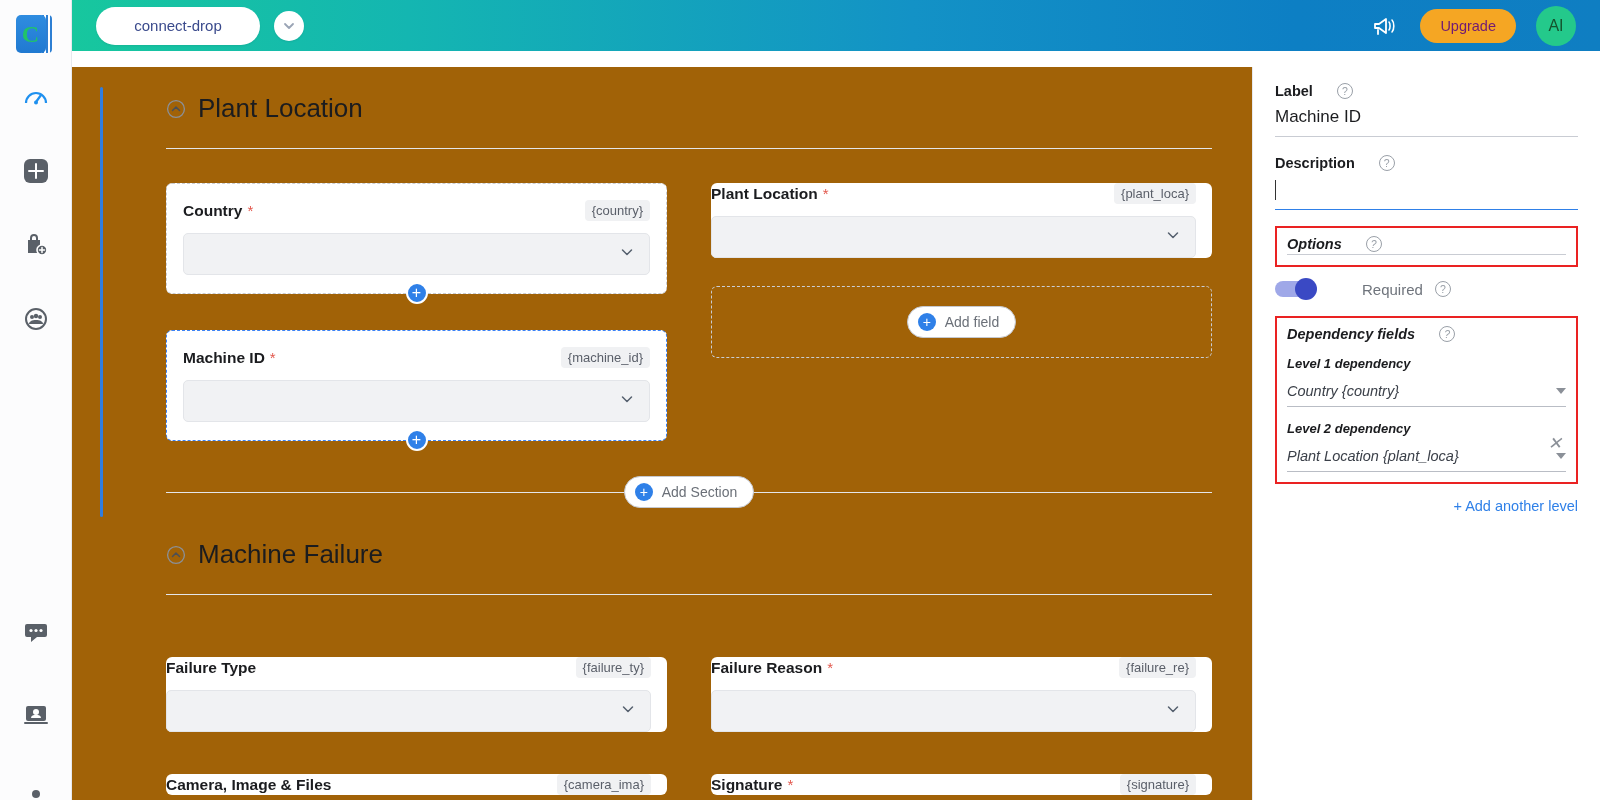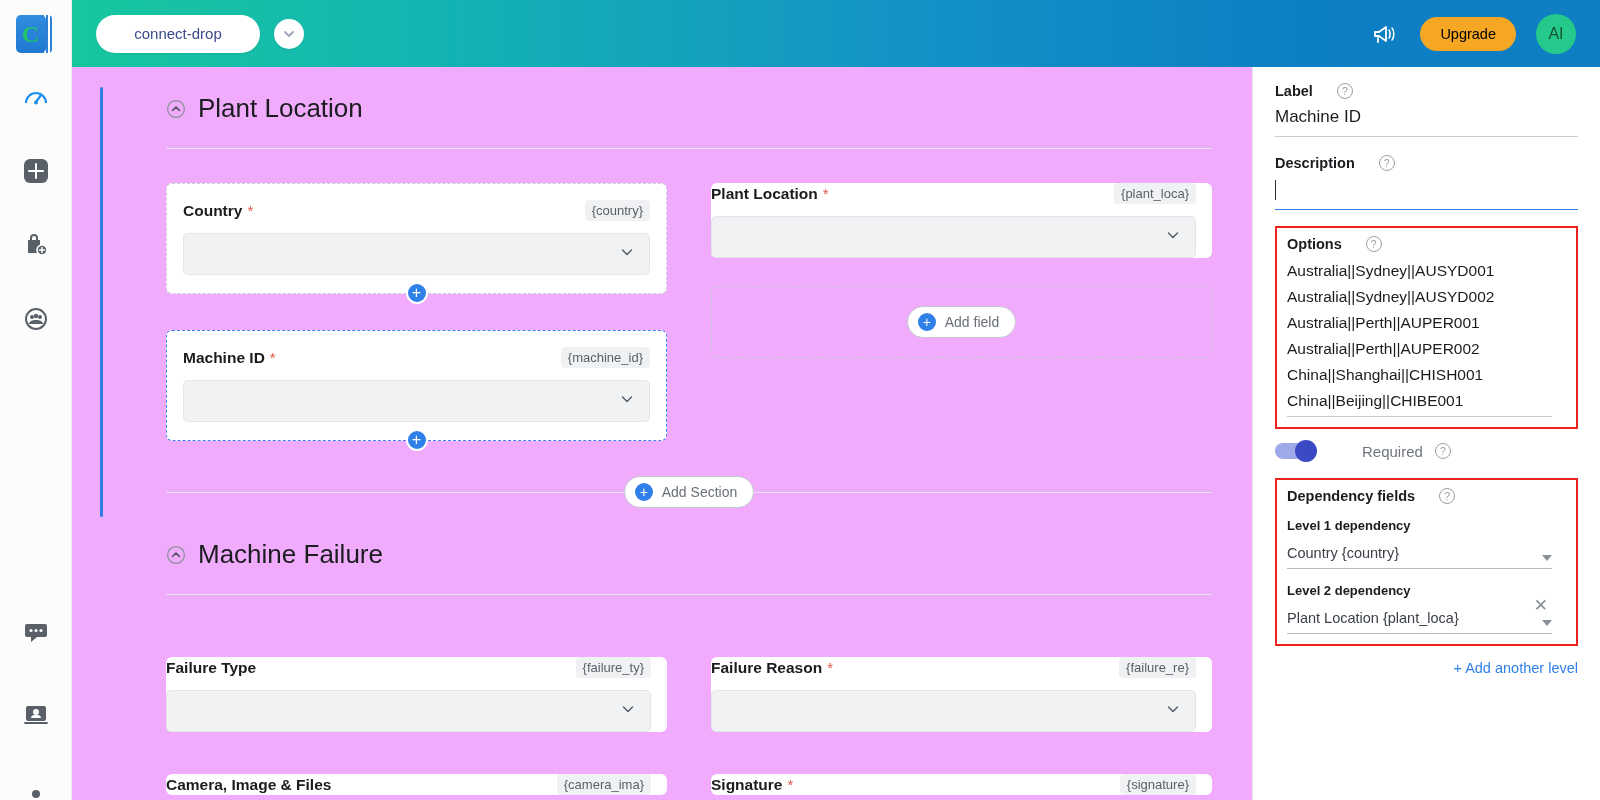--- a/index.html
+++ b/index.html
@@ -37,52 +37,52 @@
     color: #21c36a; font-weight: bold; font-size: 24px;
     font-family: "Liberation Serif", serif;
   }
   .rail-icons { margin-top: 22px; display: flex; flex-direction: column; align-items: center; gap: 40px; width: 100%; }
   .rail-icons-bottom { margin-top: auto; display: flex; flex-direction: column; align-items: center; gap: 48px; width: 100%; padding-bottom: 0; }
   .rail-ico { width: 34px; height: 34px; display: flex; align-items: center; justify-content: center; cursor: pointer; }
   .rail-ico svg { display: block; }
 
   
   .header {
-    position: absolute; left: 72px; top: 0; width: 1528px; height: 67px;
+    position: absolute; left: 72px; top: 0; width: 1528px; height: 51px;
     background: linear-gradient(90deg,#17c79e 0%,#14b6b1 22%,#1392c6 55%,#0d7fc4 80%,#0f7ec2 100%);
     display: flex; align-items: center; padding: 0 24px; z-index: 4;
   }
   .proj-pill {
     background: #fff; border-radius: 22px; height: 38px; min-width: 164px;
     display: flex; align-items: center; justify-content: center;
     padding: 0 22px; color: #3a4a8c; font-size: 15px; cursor: pointer;
     box-shadow: 0 1px 2px rgba(0,0,0,.08);
   }
   .proj-caret {
     margin-left: 14px; width: 30px; height: 30px; border-radius: 50%;
     background: #fff; display: flex; align-items: center; justify-content: center;
     cursor: pointer; box-shadow: 0 1px 2px rgba(0,0,0,.08);
   }
   .hdr-right { margin-left: auto; display: flex; align-items: center; gap: 20px; }
   .megaphone { width: 30px; height: 30px; display: flex; align-items: center; justify-content: center; cursor: pointer; }
   .upgrade-btn {
-    background: #f5a623; color: #000000; border: none; border-radius: 18px;
+    background: #f5a623; color: #701a75; border: none; border-radius: 18px;
     height: 34px; padding: 0 20px; font-size: 14.5px; cursor: pointer;
     font-family: "Liberation Sans", sans-serif;
   }
   .ai-avatar {
     width: 40px; height: 40px; border-radius: 50%;
     background: #24c98b; color: #14532d; font-size: 16px;
     display: flex; align-items: center; justify-content: center; cursor: pointer;
   }
 
   
   .canvas {
     position: absolute; left: 72px; top: 67px;
-    width: 1180px; height: 733px; background: #f0abfc; overflow: hidden;
+    width: 1180px; height: 733px; background: #a16207; overflow: hidden;
   }
   .canvas-inner { position: relative; padding: 0 0 0 28px; }
   .blue-strip {
     position: absolute; left: 28px; top: 20px; width: 3px; height: 430px;
     background: #2f7de1; border-radius: 2px;
   }
   .section { padding: 26px 40px 0 66px; }
   .section-head { display: flex; align-items: center; gap: 12px; }
   .collapse-ico { width: 20px; height: 20px; }
   .section-title { font-size: 26px; color: #1b1c1f; font-weight: normal; }
@@ -156,35 +156,35 @@
   .prop-input {
     width: 100%; border: none; border-bottom: 1px solid #c9ccd3;
     font-size: 17px; color: #1b1c1f; padding: 8px 0 9px 0; background: transparent;
     font-family: "Liberation Sans", sans-serif; outline: none;
   }
   .prop-input.focused { border-bottom: 1.6px solid #2f80e8; }
   .caret-bar {
     display: inline-block; width: 1px; height: 20px; background: #333;
     vertical-align: middle;
   }
-  .redbox { border: 2.4px solid #ea2222; padding: 8px 24px 10px 10px; }
+  .redbox { border: 2.4px solid #ea2222; padding: 8px 10px 10px 10px; font-style: italic; }
   .opt-line { font-size: 15.5px; color: #1b1c1f; line-height: 26px; white-space: nowrap; }
   .opts-underline { height: 1px; background: #c9ccd3; margin-top: 2px; }
 
   .toggle-row { display: flex; align-items: center; gap: 12px; margin-top: 14px; }
   .switch { position: relative; width: 40px; height: 16px; border-radius: 9px; background: #9fa8e8; cursor: pointer; }
   .switch .knob {
     position: absolute; right: -2px; top: -3px; width: 22px; height: 22px;
     border-radius: 50%; background: #3a49c4;
   }
   .toggle-label { font-size: 15px; color: #6f747c; margin-left: 35px; }
 
   .dep-sub { font-size: 13px; font-weight: bold; color: #1b1c1f; margin-top: 14px; }
   .dep-select {
-    position: relative; display: flex; align-items: flex-end;
+    position: relative; display: flex; align-items: center;
     border-bottom: 1px solid #b9bdc5; padding: 6px 0 7px 0; margin-top: 6px; cursor: pointer;
   }
   .dep-select span.val { font-size: 14.5px; color: #3b4049; }
   .dep-tri { margin-left: auto; width: 0; height: 0; border-left: 5px solid transparent; border-right: 5px solid transparent; border-top: 6px solid #8b9098; }
   .dep-x { position: absolute; right: 4px; top: 12px; color: #8b9098; font-size: 17px; cursor: pointer; }
   .add-level { text-align: right; color: #2f80e8; font-size: 14.5px; margin-top: 14px; cursor: pointer; }
 </style>
 </head>
 <body>
 
@@ -439,28 +439,20 @@
     </div>
     <div class="prop-input focused">
       <span class="caret-bar"></span><span></span>
     </div>
 
     <div class="redbox" style="margin-top:16px">
       <div class="prop-label">
         <span>Options</span>
         <span class="help-ico">?</span>
       </div>
-      <div id="options-list" style="margin-top:6px">
-          <div class="opt-line">Australia||Sydney||AUSYD001</div>
-          <div class="opt-line">Australia||Sydney||AUSYD002</div>
-          <div class="opt-line">Australia||Perth||AUPER001</div>
-          <div class="opt-line">Australia||Perth||AUPER002</div>
-          <div class="opt-line">China||Shanghai||CHISH001</div>
-          <div class="opt-line">China||Beijing||CHIBE001</div>
-        </div>
       <div class="opts-underline"></div>
     </div>
 
     <div class="toggle-row">
       <div class="switch">
           <div class="knob"></div>
         </div>
       <span class="toggle-label">Required</span>
       <span class="help-ico">?</span>
     </div>

